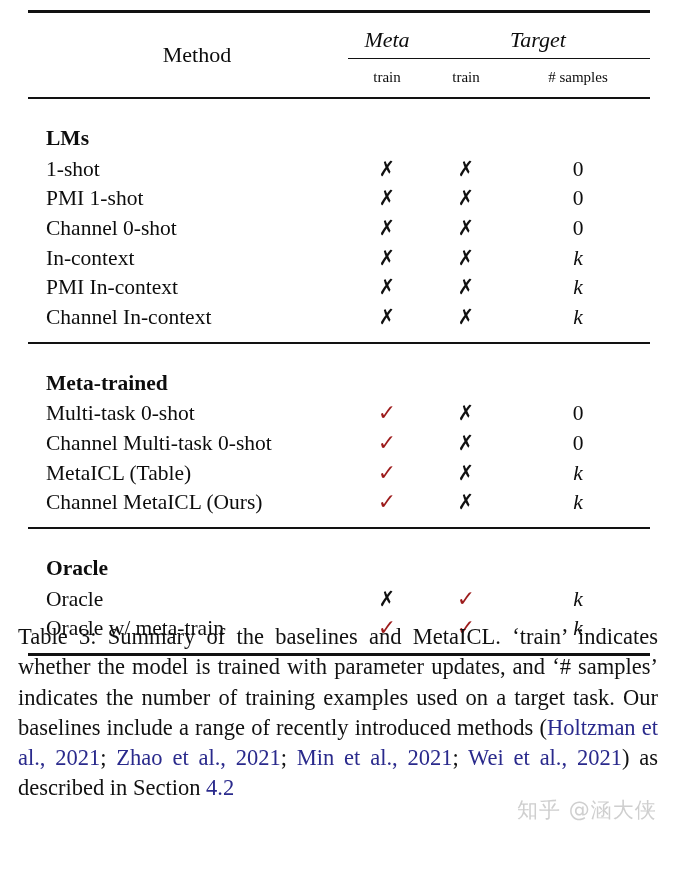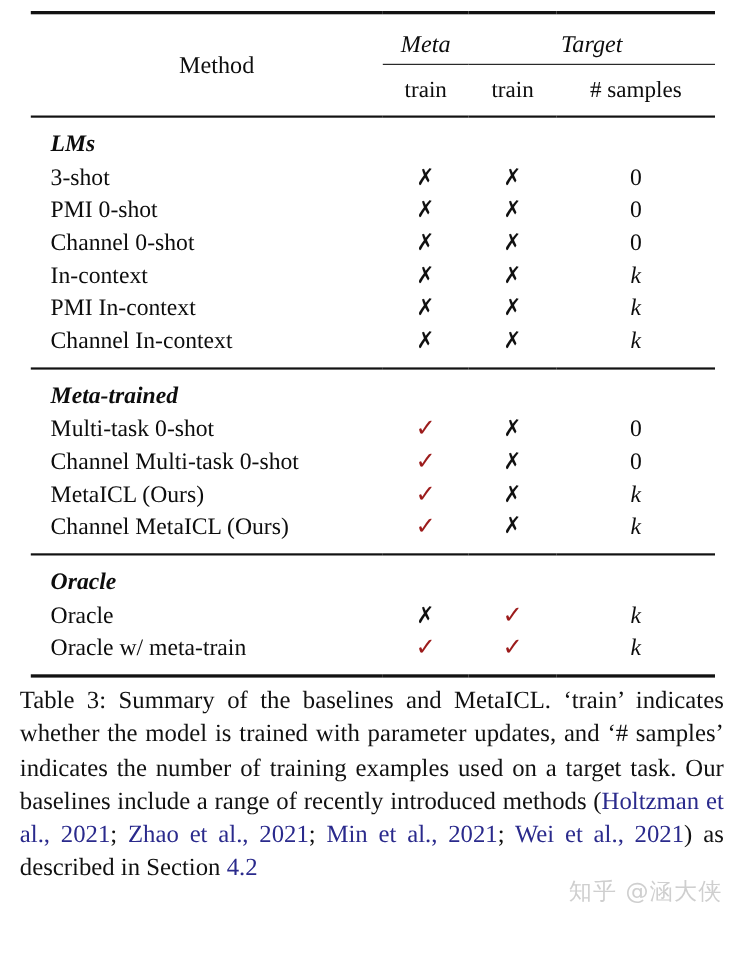--- a/index.html
+++ b/index.html
@@ -62,21 +62,21 @@
     padding-top: 14px;
     font-style: italic;
   }
   .th-group.underlined > span {
     display: block;
     padding-bottom: 5px;
     border-bottom: 1.6px solid #121212;
   }
   .th-sub {
     text-align: center;
-    font-size: 21px;
+    font-size: 15px;
     padding-top: 7px;
     padding-bottom: 11px;
   }
 
   
   .col-method  { width: 320px; }
   .col-meta    { width: 78px;  }
   .col-ttrain  { width: 80px;  }
   .col-samples { width: 144px; }
 
@@ -94,22 +94,21 @@
     line-height: 1.38;
   }
   td.c-samples {
     text-align: center;
     font-size: 21.5px;
     line-height: 1.38;
   }
 
   tr.section-head td.c-method {
     font-weight: bold;
-    font-style: italic;
-    padding-top: 9px;
+    padding-top: 25px;
     padding-bottom: 1px;
   }
   tr.first-data td { padding-top: 0px; }
   tr.last-data td  { padding-bottom: 9px; }
 
   
   .mark {
     display: inline-block;
     line-height: 1;
     font-size: 21px;
@@ -188,27 +187,27 @@
         </tr>
       </thead>
       <tbody id="tbody">
           <tr class="section-head rule-mid">
             <td class="c-method">LMs</td>
             <td></td>
             <td></td>
             <td></td>
           </tr>
           <tr class="first-data">
-            <td class="c-method">3-shot</td>
-            <td class="c-mark"><span class="mark cross">✗</span></td>
-            <td class="c-mark"><span class="mark cross">✗</span></td>
-            <td class="c-samples">0</td>
-          </tr>
-          <tr class="">
-            <td class="c-method">PMI 0-shot</td>
+            <td class="c-method">1-shot</td>
+            <td class="c-mark"><span class="mark cross">✗</span></td>
+            <td class="c-mark"><span class="mark cross">✗</span></td>
+            <td class="c-samples">0</td>
+          </tr>
+          <tr class="">
+            <td class="c-method">PMI 1-shot</td>
             <td class="c-mark"><span class="mark cross">✗</span></td>
             <td class="c-mark"><span class="mark cross">✗</span></td>
             <td class="c-samples">0</td>
           </tr>
           <tr class="">
             <td class="c-method">Channel 0-shot</td>
             <td class="c-mark"><span class="mark cross">✗</span></td>
             <td class="c-mark"><span class="mark cross">✗</span></td>
             <td class="c-samples">0</td>
           </tr>
@@ -242,21 +241,21 @@
             <td class="c-mark"><span class="mark cross">✗</span></td>
             <td class="c-samples">0</td>
           </tr>
           <tr class="">
             <td class="c-method">Channel Multi-task 0-shot</td>
             <td class="c-mark"><span class="mark check">✓</span></td>
             <td class="c-mark"><span class="mark cross">✗</span></td>
             <td class="c-samples">0</td>
           </tr>
           <tr class="">
-            <td class="c-method">MetaICL (Ours)</td>
+            <td class="c-method">MetaICL (Table)</td>
             <td class="c-mark"><span class="mark check">✓</span></td>
             <td class="c-mark"><span class="mark cross">✗</span></td>
             <td class="c-samples"><span class="italic-k">k</span></td>
           </tr>
           <tr class="last-data">
             <td class="c-method">Channel MetaICL (Ours)</td>
             <td class="c-mark"><span class="mark check">✓</span></td>
             <td class="c-mark"><span class="mark cross">✗</span></td>
             <td class="c-samples"><span class="italic-k">k</span></td>
           </tr>

